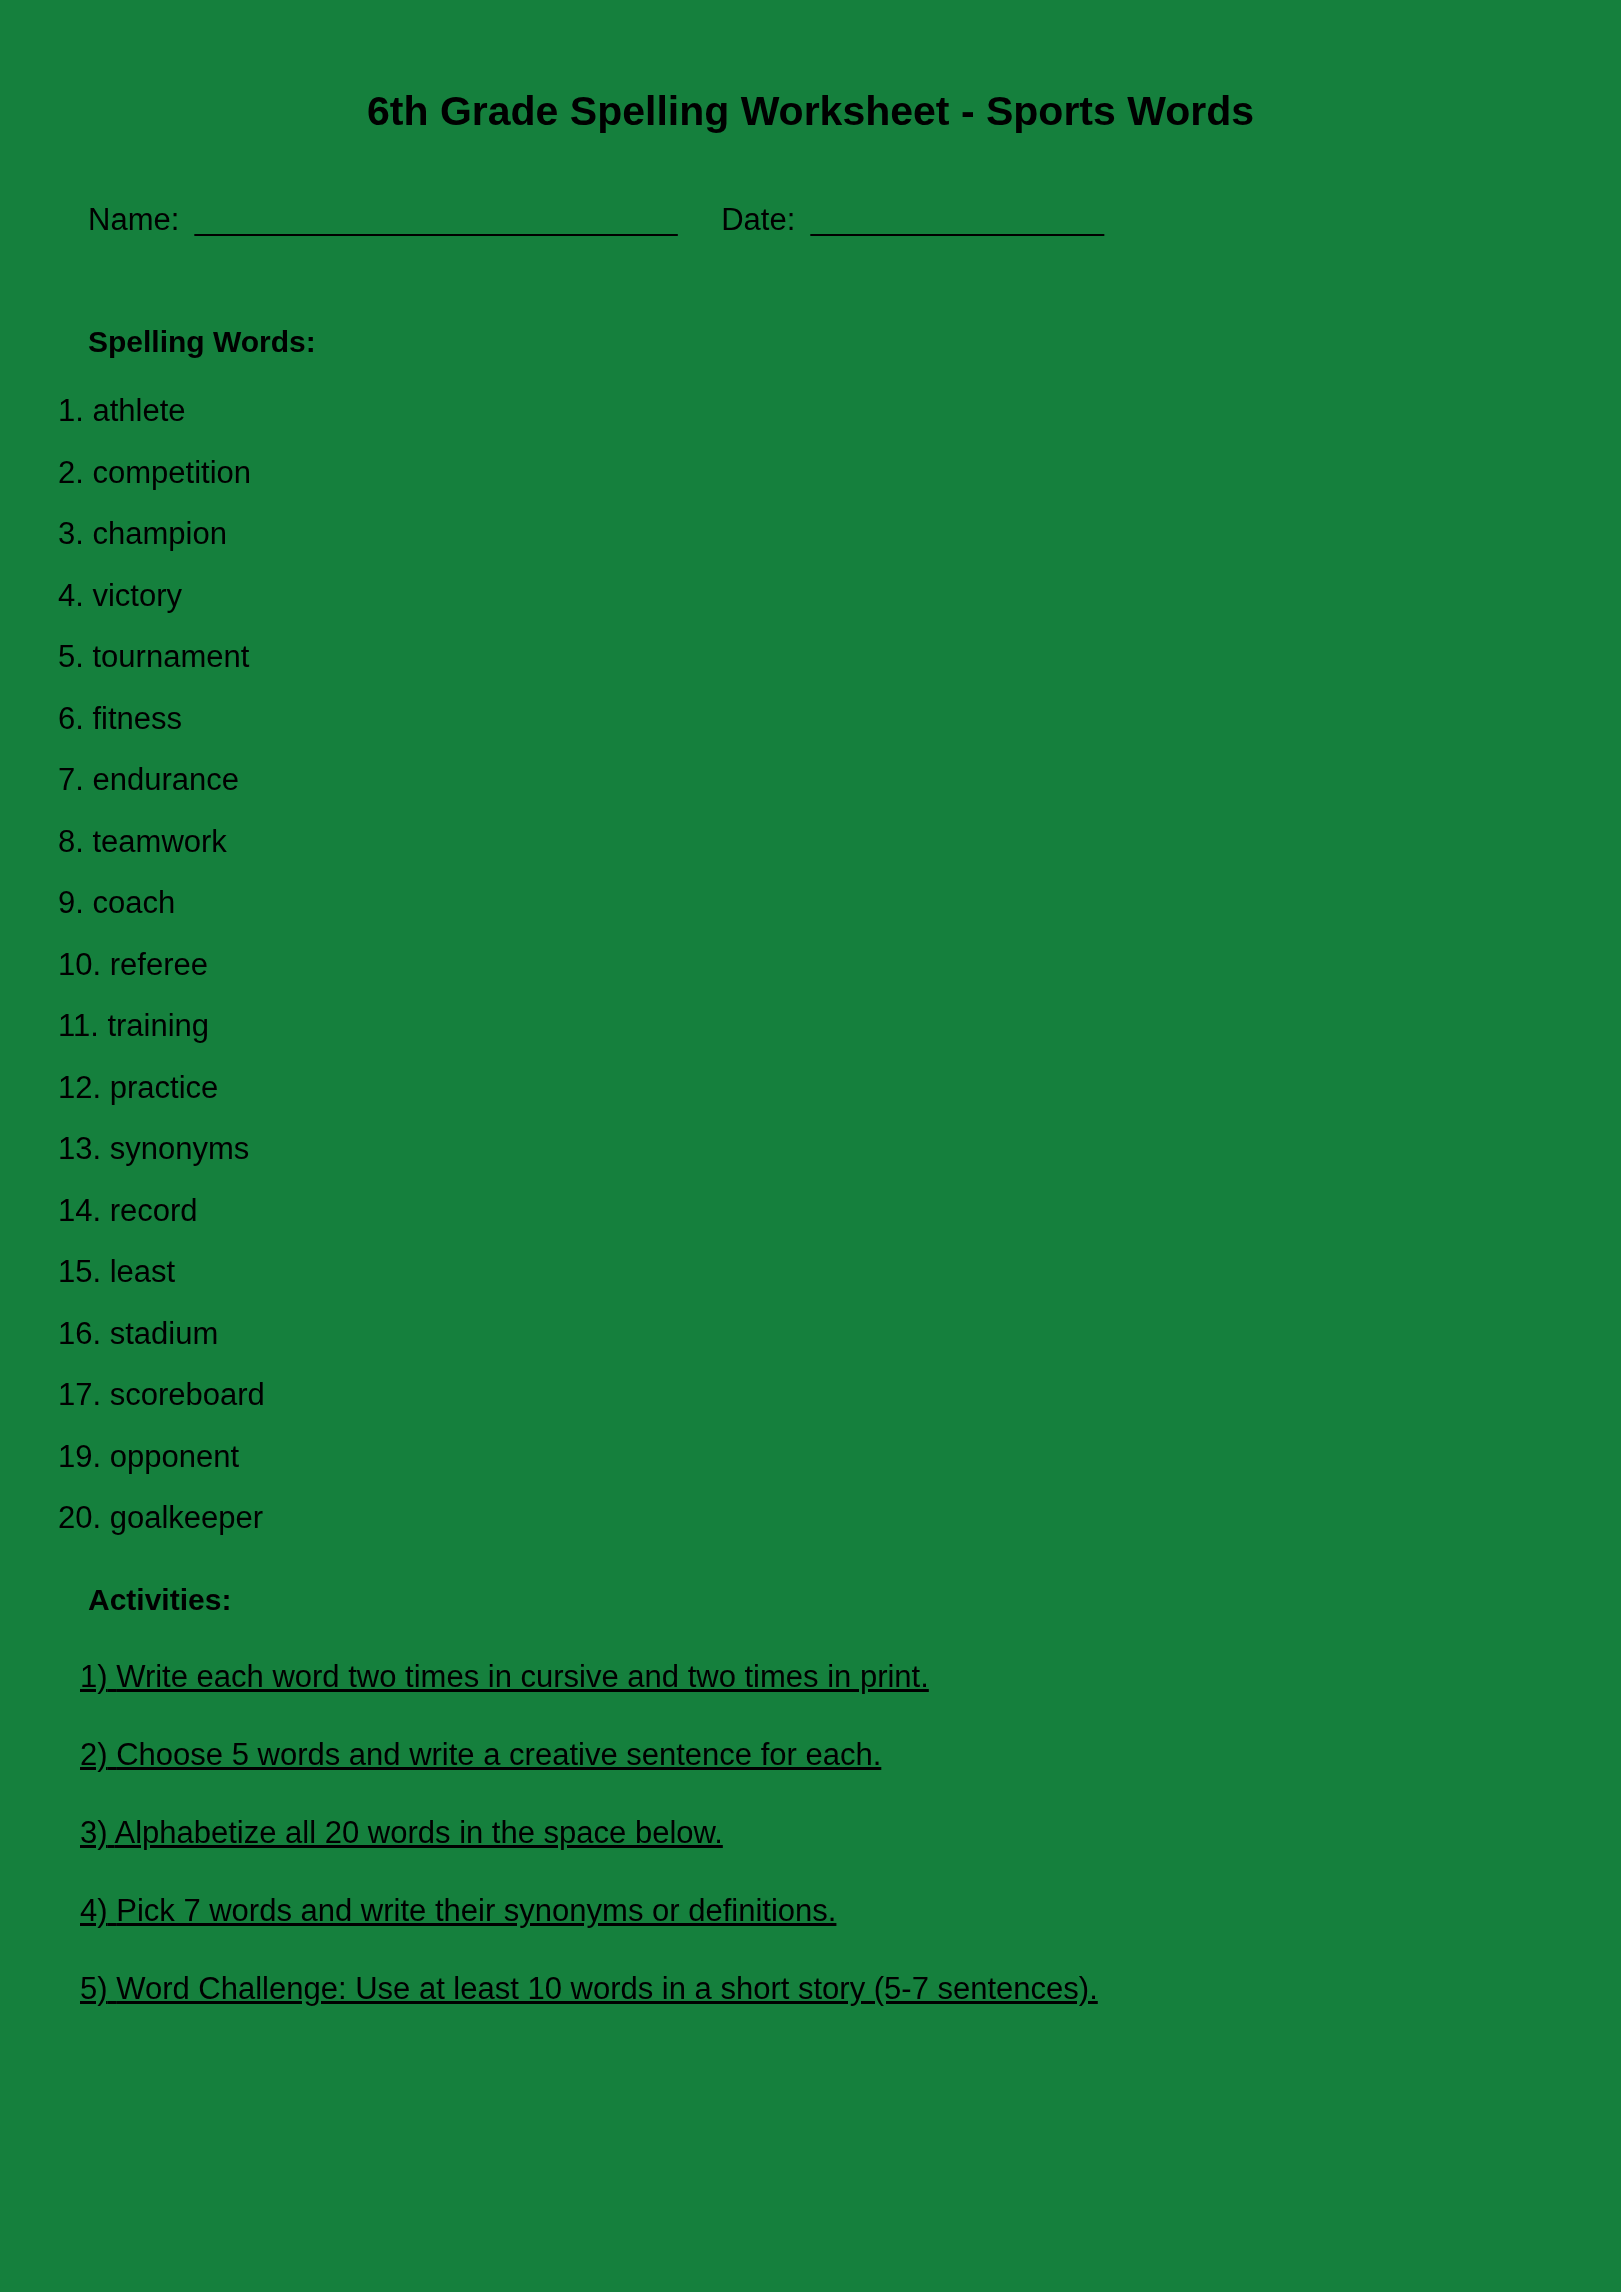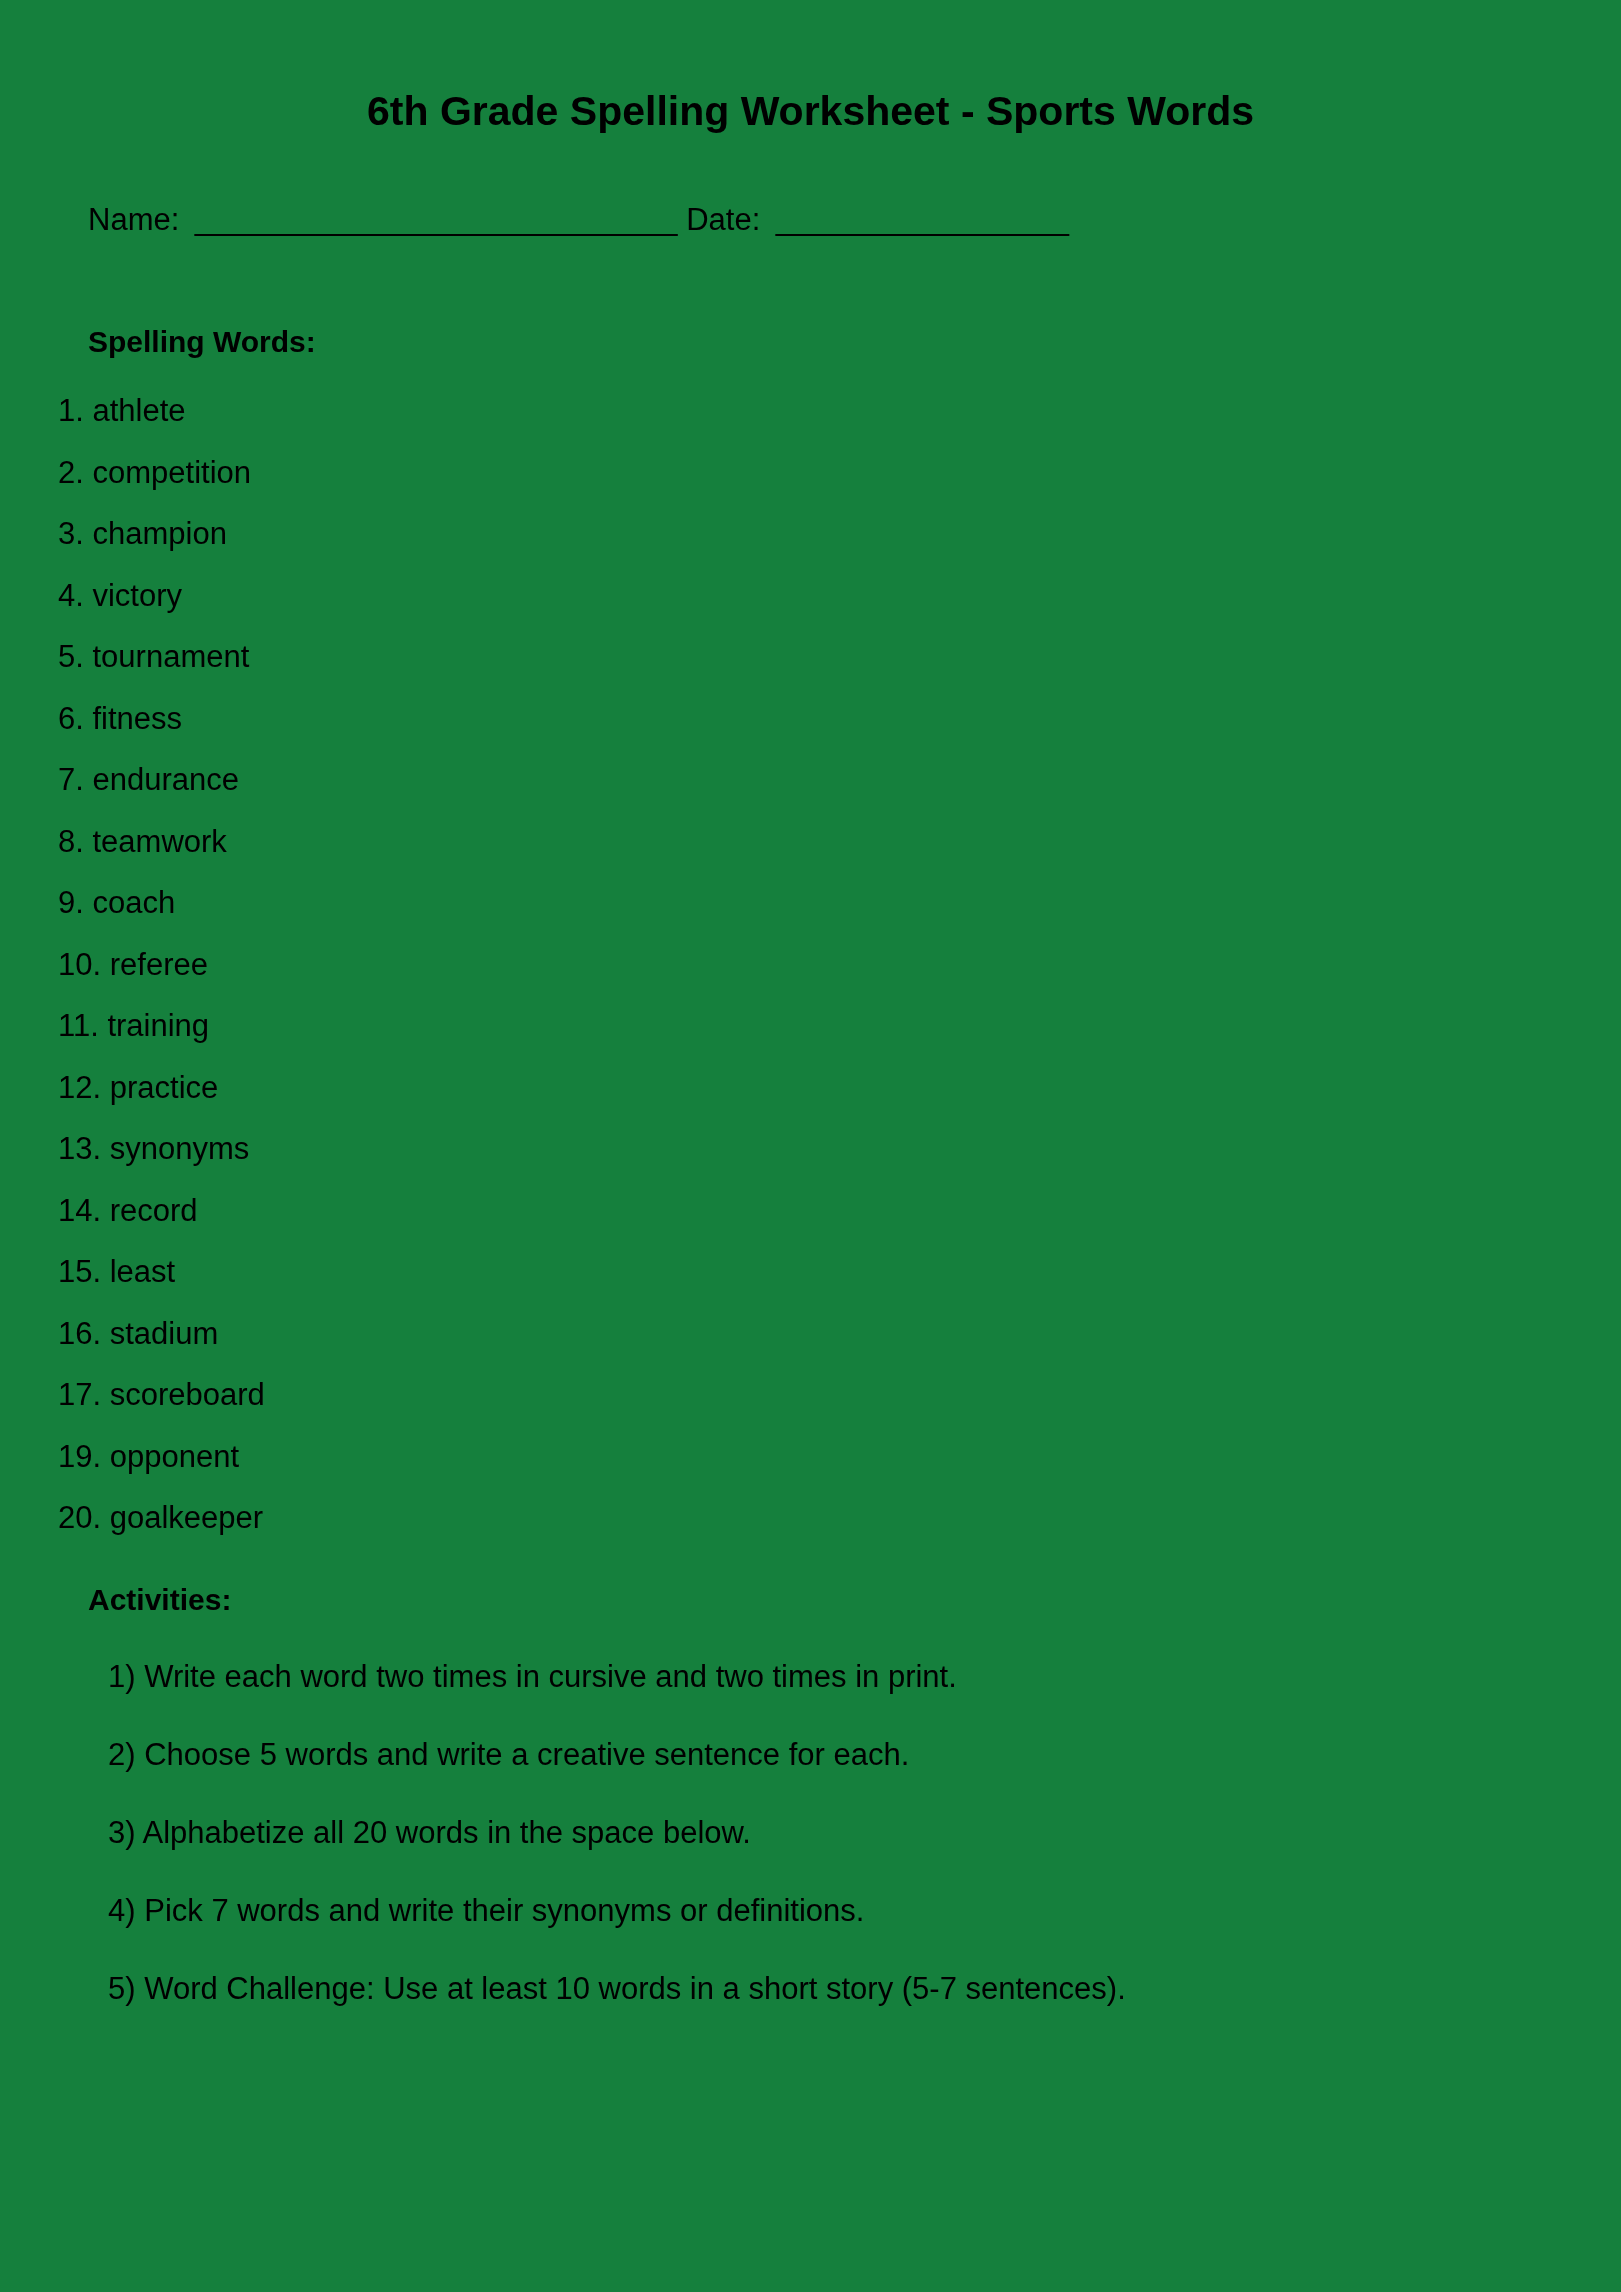--- a/index.html
+++ b/index.html
@@ -33,20 +33,21 @@
       white-space: nowrap;
     }
     .meta-label {
       display: inline-block;
     }
     .blank-line {
       display: inline-block;
       margin-left: 6.9px;
     }
     .date-label {
+      margin-left: 35px;
     }
     .section-heading {
       margin: 0;
       padding: 0 88px;
       font-size: 30px;
       line-height: 36px;
       font-weight: 700;
     }
     .spelling-heading {
       margin-top: 86px;
@@ -57,22 +58,23 @@
     .word-list {
       padding: 0 58px;
       margin-top: 33px;
     }
     .word-item {
       margin: 0 0 26.5px 0;
       font-size: 31px;
       line-height: 35px;
     }
     .activity-list {
-      padding: 0 108px;
+      padding: 0 80px;
       margin-top: 41px;
+      text-decoration: underline;
     }
     .activity-item {
       margin: 0 0 43px 0;
       font-size: 31px;
       line-height: 35px;
     }
   </style>
 </head>
 <body>
 

